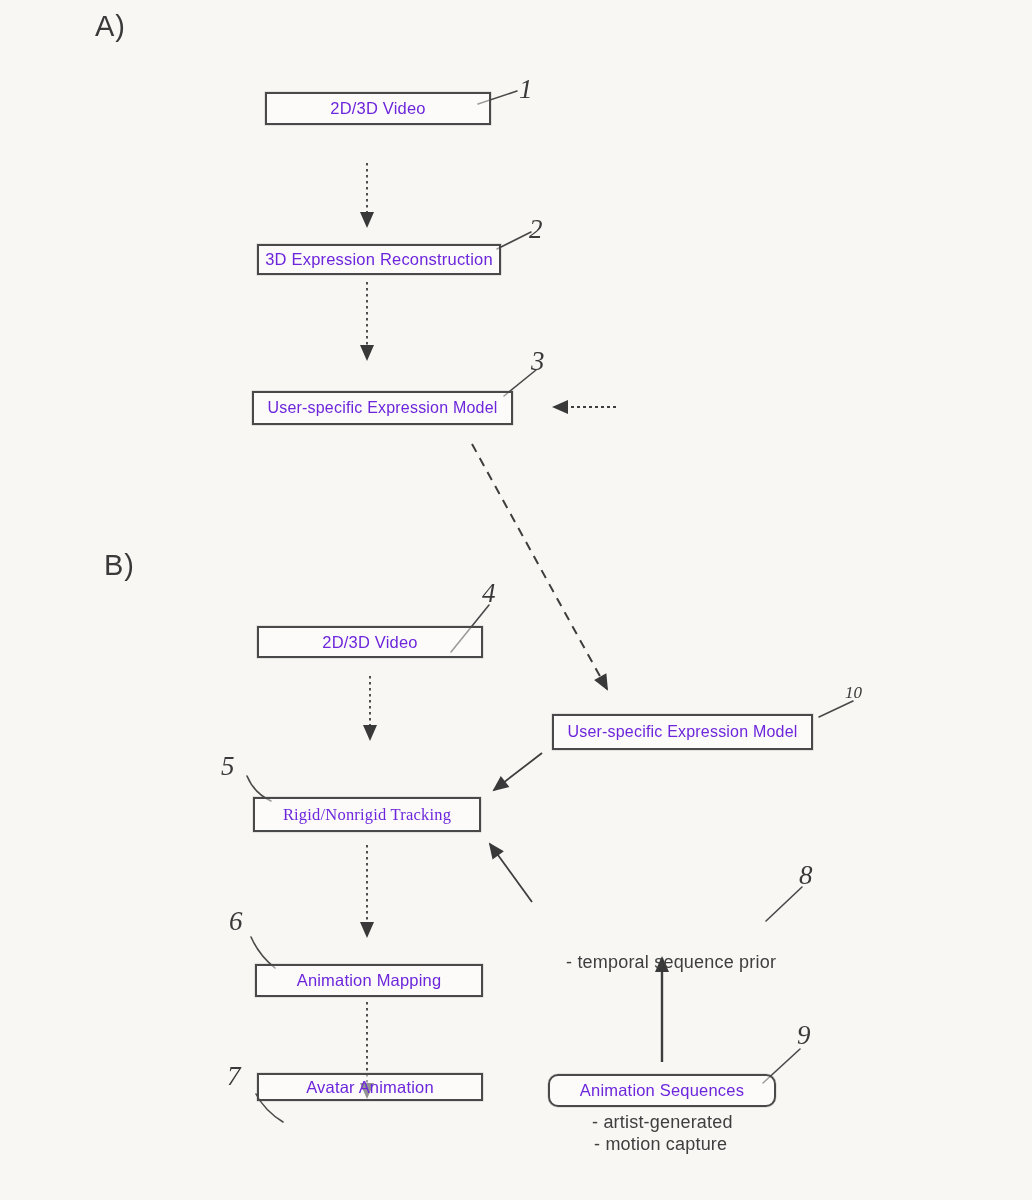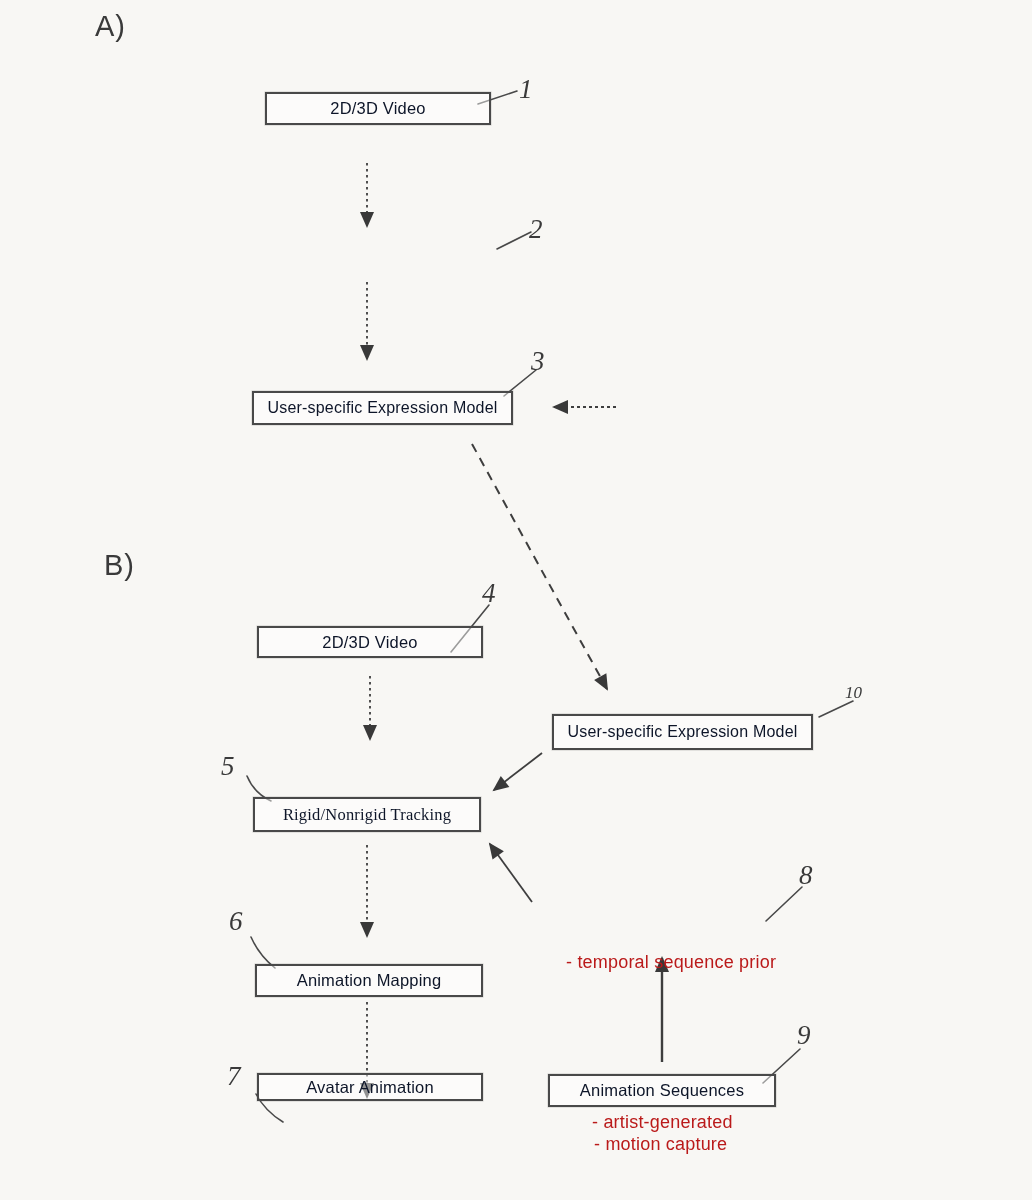--- a/index.html
+++ b/index.html
@@ -18,38 +18,38 @@
     font-size:29px;
     color:#3b3b3b;
     letter-spacing:1px;
   }
   .flow-box{
     position:absolute;
     border:2px solid #4a4a4a;
     background:rgba(255,255,255,0.45);
     display:flex;align-items:center;justify-content:center;
     font-size:16.5px;
-    color:#0f172a;
+    color:#6d28d9;
     letter-spacing:0.2px;
     box-sizing:border-box;
     text-align:center;
     box-shadow:0 0 0 0.5px rgba(70,70,70,0.25);
   }
   .ref-num{
     position:absolute;
     font-family:"Liberation Serif", serif;
     font-style:italic;
     font-size:27px;
     color:#3b3b3b;
     line-height:1;
   }
   .box-note{
     position:absolute;
     font-size:18px;
-    color:#b91c1c;
+    color:#404040;
     letter-spacing:0.2px;
     line-height:22px;
     white-space:nowrap;
   }
   svg.wires{position:absolute;left:0;top:0;width:1032px;height:1200px;}
   svg .shaft{stroke:#3f3f3f;fill:none;}
   svg .leader{stroke:#4a4a4a;fill:none;stroke-width:1.6;stroke-linecap:round;}
 </style>
 </head>
 <body>
@@ -86,20 +86,21 @@
     <path class="leader" d="M766,921 L802,887"></path>
     <path class="leader" d="M763,1083 L800,1049"></path>
   </svg>
 
   <div class="section-label" style="left:95px;top:10px;">A)</div>
   <div class="section-label" style="left:104px;top:549px;">B)</div>
 
   <div class="flow-box" style="left:265px;top:92px;width:226px;height:33px;">2D/3D Video</div>
   <div class="ref-num" style="left:519px;top:76px;">1</div>
 
+  <div class="flow-box" style="left:257px;top:244px;width:244px;height:31px;">3D Expression Reconstruction</div>
   <div class="ref-num" style="left:529px;top:216px;">2</div>
 
   <div class="flow-box" style="left:252px;top:391px;width:261px;height:34px;font-size:16px;">User-specific Expression Model</div>
   <div class="ref-num" style="left:531px;top:348px;">3</div>
 
 
   <div class="flow-box" style="left:257px;top:626px;width:226px;height:32px;">2D/3D Video</div>
   <div class="ref-num" style="left:482px;top:580px;">4</div>
 
   <div class="flow-box" style="left:552px;top:714px;width:261px;height:36px;font-size:16px;">User-specific Expression Model</div>
@@ -110,18 +111,18 @@
 
   <div class="flow-box" style="left:255px;top:964px;width:228px;height:33px;">Animation Mapping</div>
   <div class="ref-num" style="left:229px;top:908px;">6</div>
 
   <div class="flow-box" style="left:257px;top:1073px;width:226px;height:28px;">Avatar Animation</div>
   <div class="ref-num" style="left:227px;top:1063px;">7</div>
 
   <div class="ref-num" style="left:799px;top:862px;">8</div>
   <div class="box-note" style="left:566px;top:951px;">- temporal sequence prior</div>
 
-  <div class="flow-box" style="left:548px;top:1074px;width:228px;height:33px;">Animation Sequences</div>
+  <div class="flow-box" style="left:548px;top:1074px;width:228px;height:33px;border-radius:10px;">Animation Sequences</div>
   <div class="ref-num" style="left:797px;top:1022px;">9</div>
   <div class="box-note" style="left:592px;top:1111px;">- artist-generated</div>
   <div class="box-note" style="left:594px;top:1133px;">- motion capture</div>
 
 </div>
 
 </body></html>

